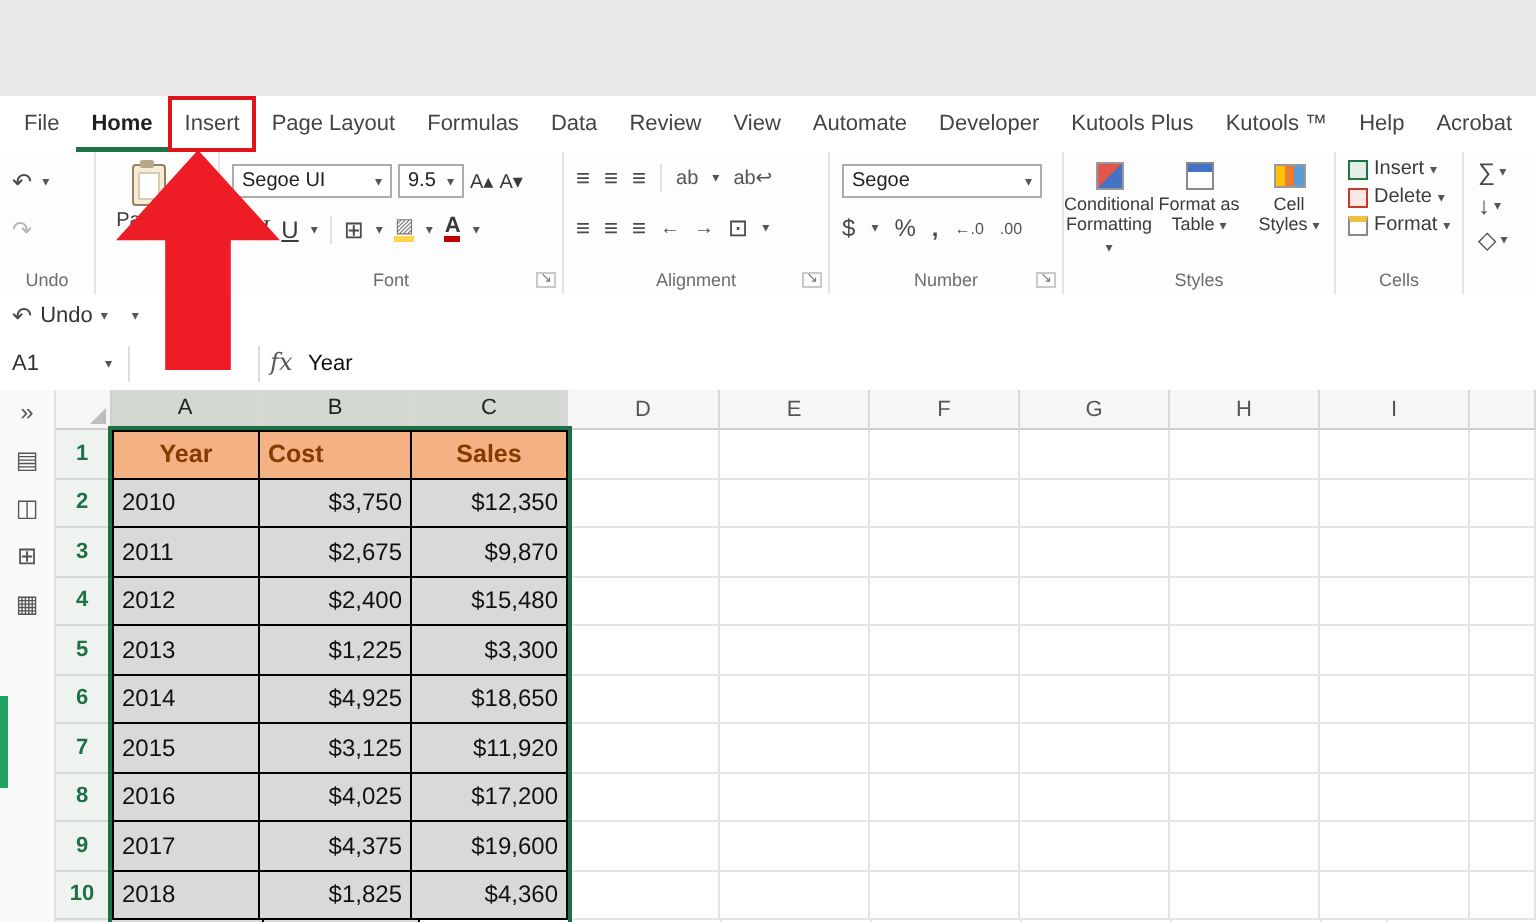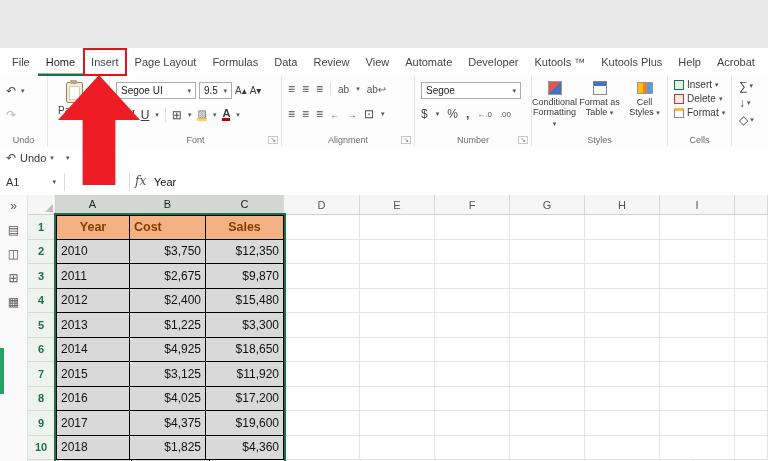--- a/index.html
+++ b/index.html
@@ -3,21 +3,21 @@
 <meta charset="utf-8">
 <style>
   html,body{margin:0;padding:0;background:#e8e8e8;}
   .app{position:relative;width:768px;height:461px;background:#404040;overflow:hidden;
        font-family:"Liberation Sans",sans-serif;font-size:11px;color:#333;margin-top:48px;}
 
   
   .tabs-bar{position:absolute;top:0;left:0;right:0;height:28px;background:#fff;display:flex;
             align-items:stretch;padding-left:4px;}
   .tab{display:flex;align-items:center;padding:0 8px;font-size:11px;color:#444;cursor:pointer;white-space:nowrap;}
-  .tab.active{font-weight:normal;color:#1f1f1f;box-shadow:inset 0 -2.5px 0 #1E7145;}
+  .tab.active{font-weight:bold;color:#1f1f1f;box-shadow:inset 0 -2.5px 0 #1E7145;}
   .tab.highlighted{outline:2px solid #E0151B;outline-offset:-2px;}
 
   
   .ribbon{position:absolute;top:28px;left:0;right:0;height:71px;background:#FDFDFD;border-bottom:1px solid #D8D8D8;}
   .rgroup{position:absolute;top:0;height:100%;border-right:1px solid #E6E6E6;box-sizing:border-box;}
   .glabel{position:absolute;bottom:2px;left:0;right:0;text-align:center;font-size:9px;color:#6d6d6d;}
   .launcher{position:absolute;right:3px;bottom:3px;font-size:7px;color:#777;border:1px solid #c9c9c9;
             line-height:6px;padding:0 1px;}
   .dd{font-size:7px;color:#555;}
   .gi{font-size:12px;color:#4a4a4a;}
@@ -130,22 +130,22 @@
       <div class="tab">File</div>
       <div class="tab active">Home</div>
       <div class="tab highlighted">Insert</div>
       <div class="tab">Page Layout</div>
       <div class="tab">Formulas</div>
       <div class="tab">Data</div>
       <div class="tab">Review</div>
       <div class="tab">View</div>
       <div class="tab">Automate</div>
       <div class="tab">Developer</div>
+      <div class="tab">Kutools Plus</div>
       <div class="tab">Kutools ™</div>
-      <div class="tab">Kutools Plus</div>
       <div class="tab">Help</div>
       <div class="tab">Acrobat</div>
     </div>
 
   <div class="ribbon">
 
     <div class="rgroup g-undo">
       <div class="rrow" style="top:8px">
         <span class="gi">↶</span>
         <span class="dd">▾</span>

